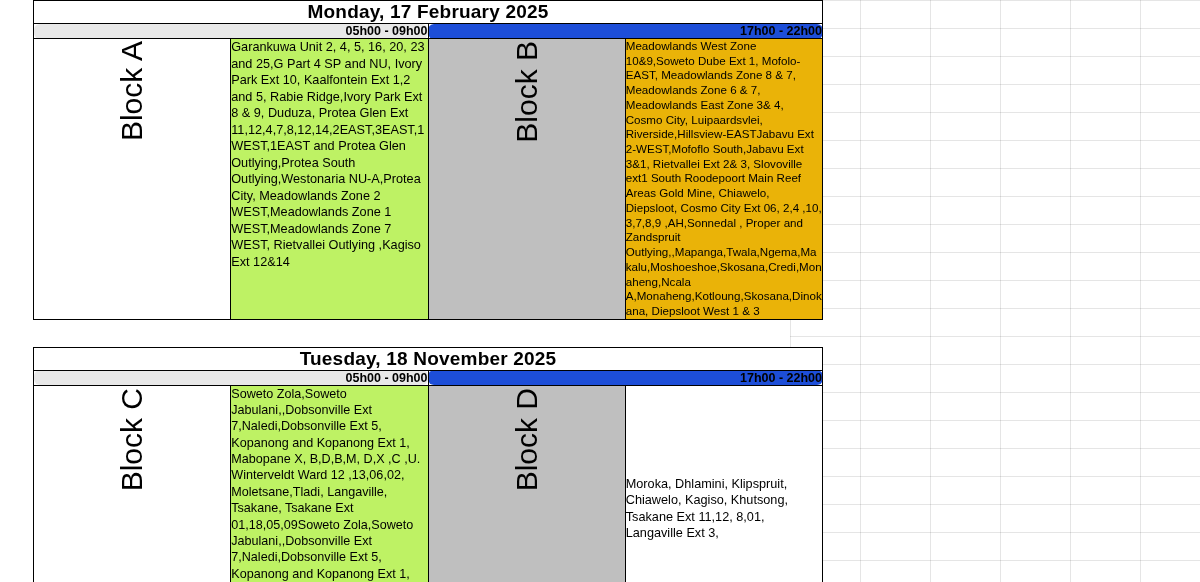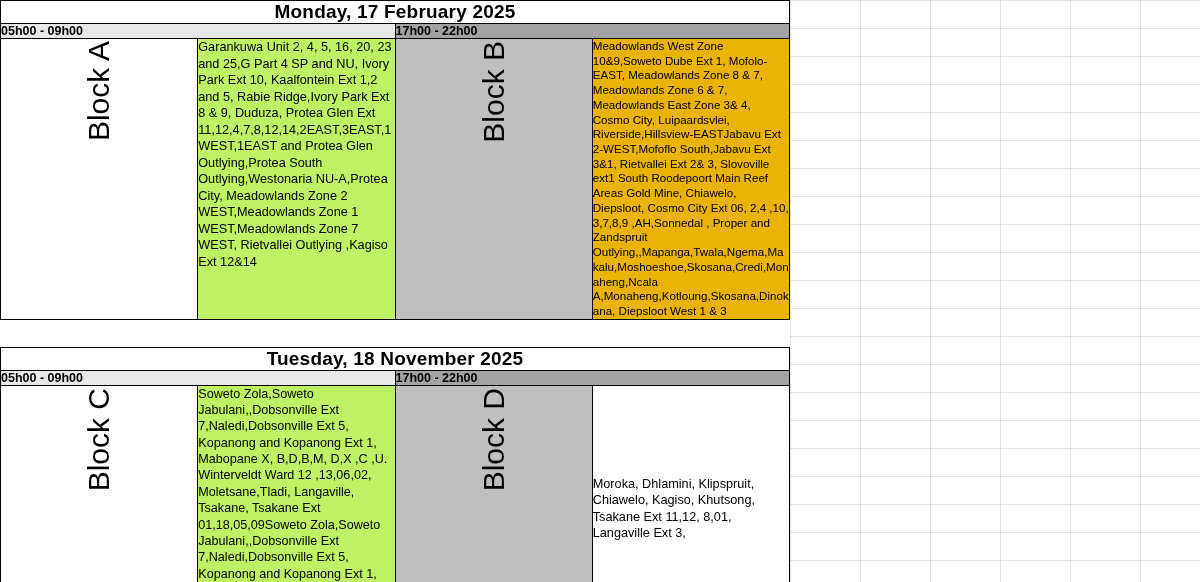--- a/index.html
+++ b/index.html
@@ -59,29 +59,30 @@
     font-size: 19px;
     font-weight: bold;
     color: #000000;
     padding: 6px 4px 7px 4px;
     background: #ffffff;
     border: 1px solid #000000;
     letter-spacing: 0.2px;
   }
 
   .slot-header {
-    text-align: left;
+    text-align: right;
     font-size: 12.5px;
     font-weight: bold;
     color: #000000;
     padding: 4px 2px 5px 2px;
     background: #e8e8e8;
+    border-radius: 6px;
   }
   .slot-header.shaded {
-    background: #a3a3a3;
+    background: #1d4ed8;
     margin-top: 33px;
   }
 
   .block-label {
     width: 56px;
     text-align: center;
     vertical-align: middle;
     background: #ffffff;
   }
   .block-label.shaded {
@@ -118,21 +119,21 @@
   .areas.plain-mid {
     background: #ffffff;
     font-size: 12.7px;
     padding-top: 90px;
   }
 
   .spacer {
     height: 27px;
   }
 
-  .tbl-wrap { position: relative; }
+  .tbl-wrap { position: relative; padding-left: 33px; }
 </style>
 </head>
 <body>
 
 <div class="sheet-grid"></div>
 
 <div class="content">
 
   <div class="tbl-wrap">
     <table class="day-table">

